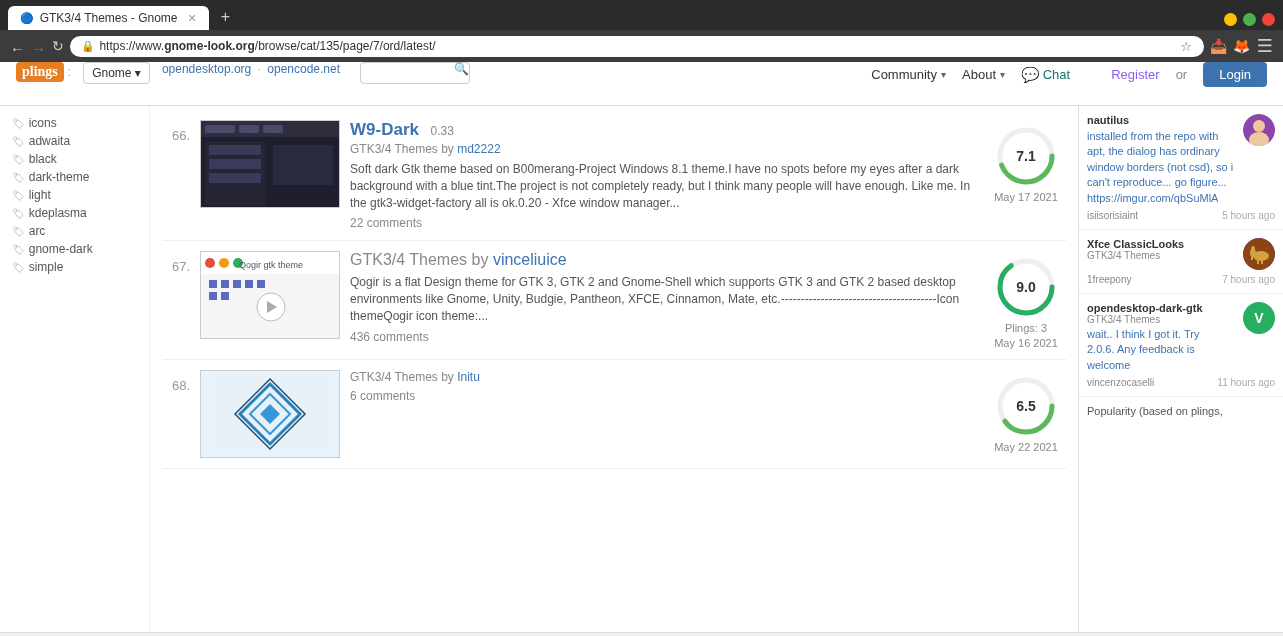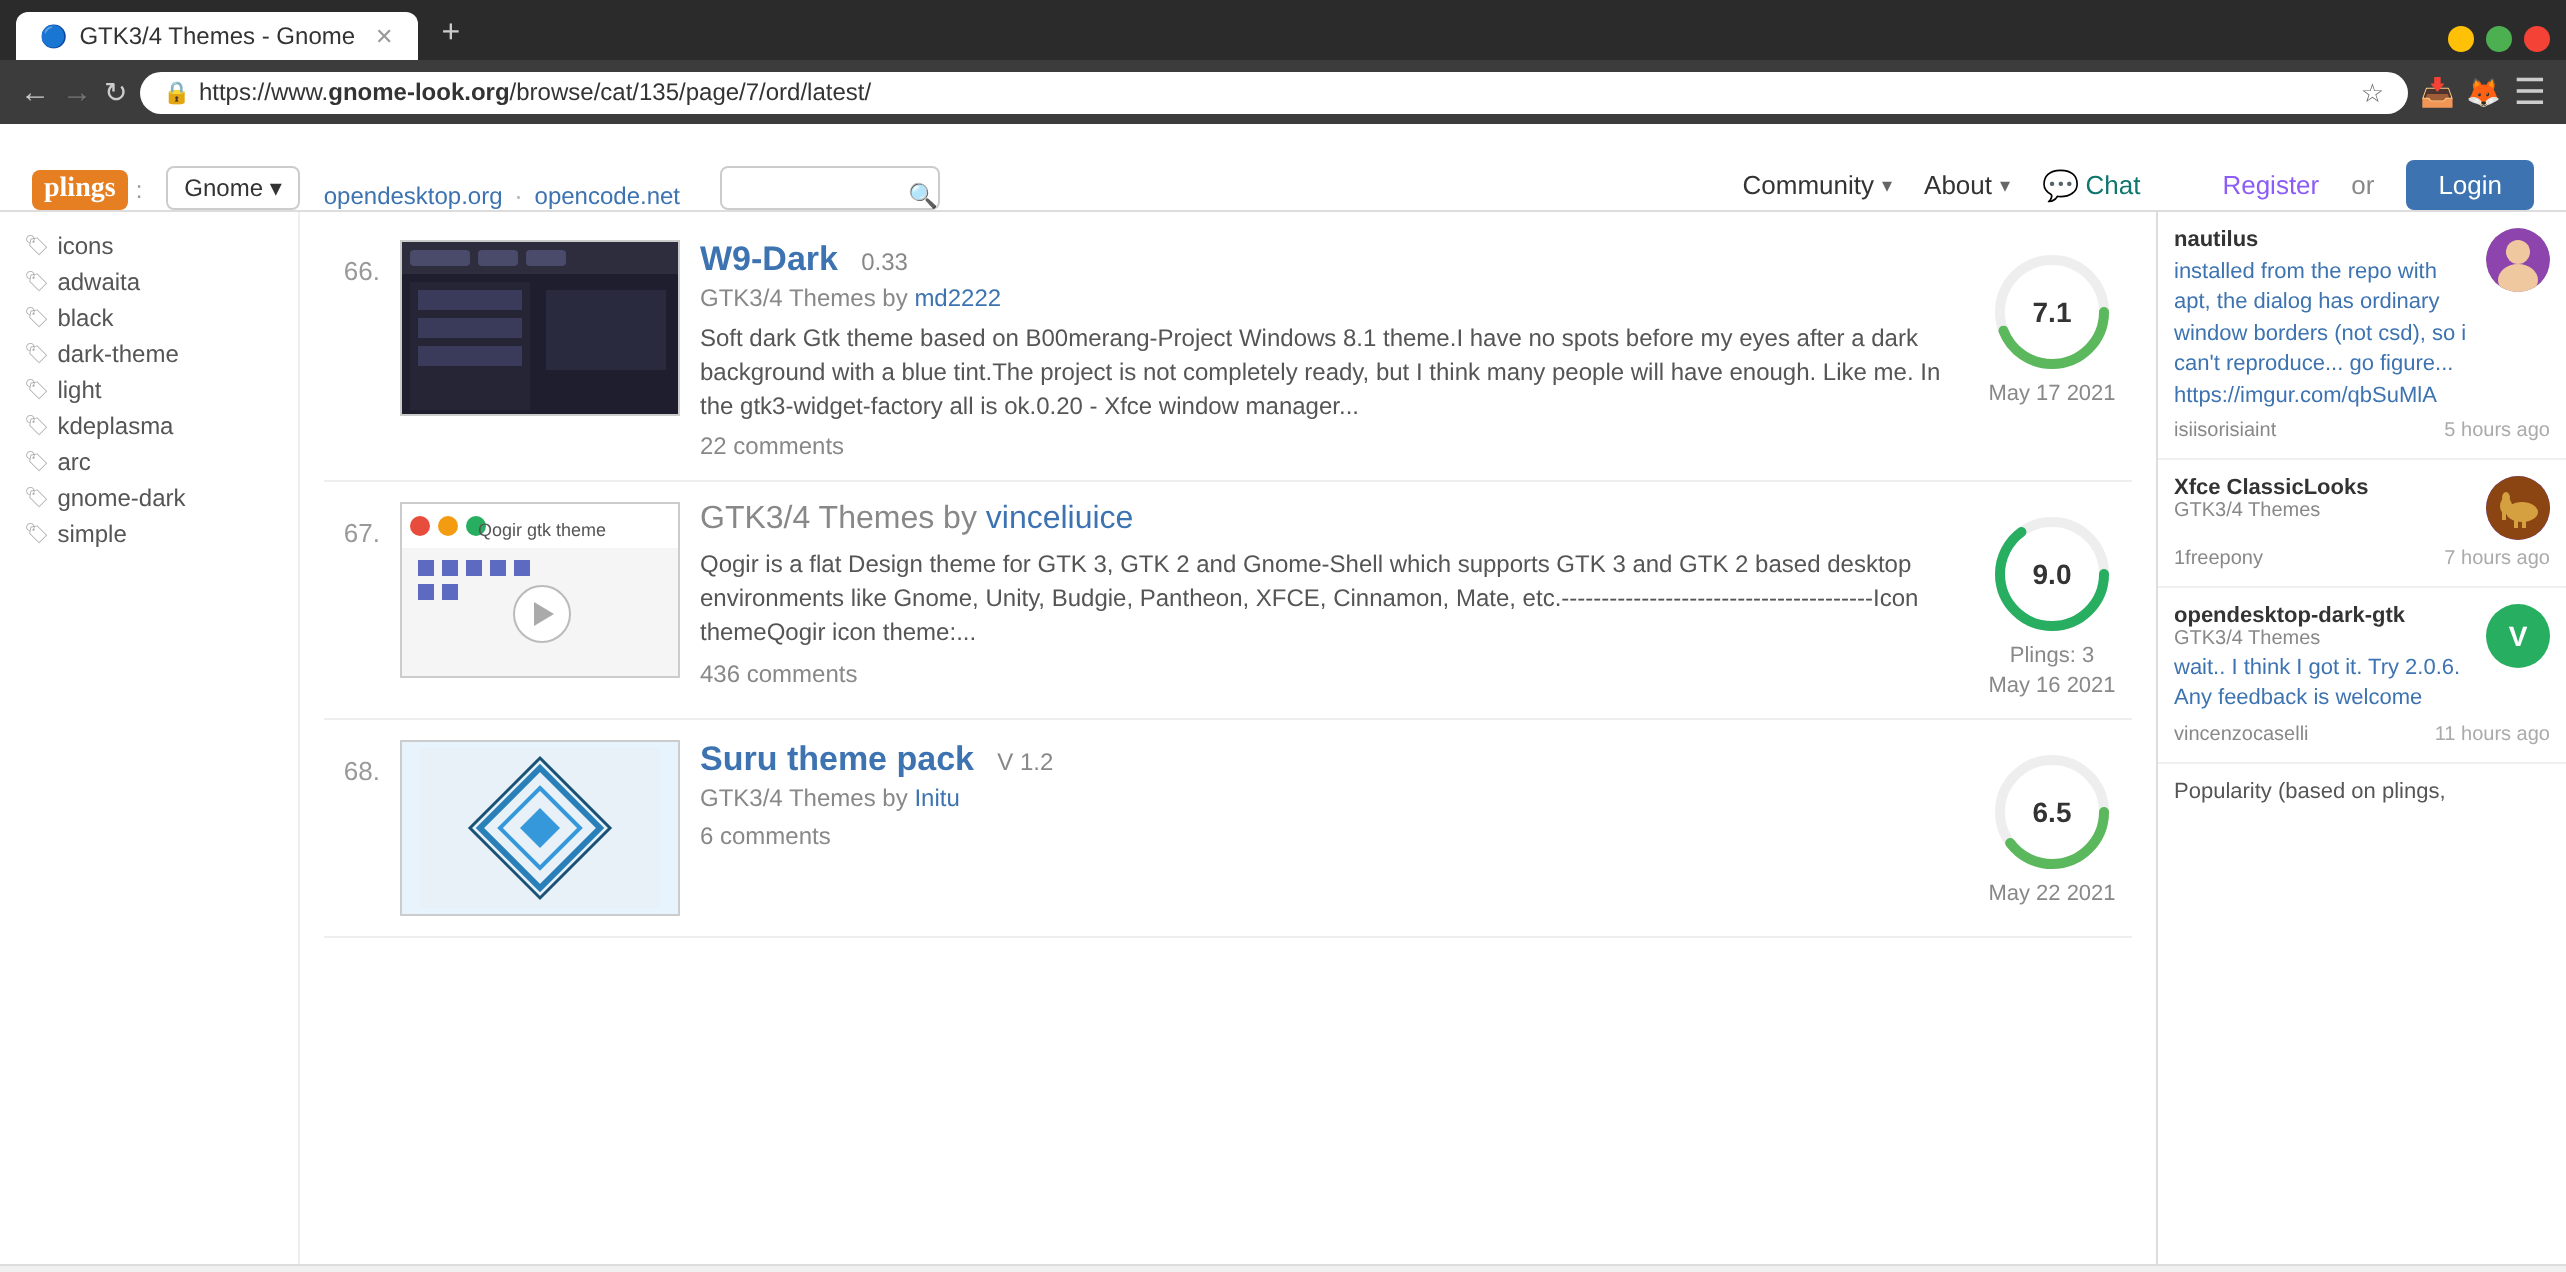--- a/index.html
+++ b/index.html
@@ -34,21 +34,21 @@
         https://www.<strong>gnome-look.org</strong>/browse/cat/135/page/7/ord/latest/
       </span>
       <span style="color:#666; font-size:13px; cursor:pointer;">☆</span>
     </div>
     <span style="color:#ccc; font-size:14px; cursor:pointer;">📥</span>
     <span style="color:#ccc; font-size:14px; cursor:pointer;">🦊</span>
     <span style="color:#ccc; font-size:18px; cursor:pointer;">☰</span>
   </div>
 </div>
 
-<div style="background:#fff; border-bottom:1px solid #ddd; padding:0 16px; display:flex; align-items:flex-end; gap:12px; height:44px;">
+<div style="background:#fff; border-bottom:1px solid #ddd; padding:0 16px; display:flex; align-items:flex-start; gap:12px; height:44px;">
   <div style="display:flex; align-items:center; gap:4px;">
     <span style="background:#e67e22; color:#fff; padding:2px 6px; border-radius:4px; font-weight:bold; font-size:14px; font-family:'Georgia',serif;">plings</span>
     <span style="color:#999; font-size:12px;">:</span>
   </div>
   <button style="background:none; border:1px solid #ccc; border-radius:4px; padding:3px 8px; font-size:12px; cursor:pointer; color:#333;">Gnome ▾</button>
   <div style="font-size:12px; color:#aaa; display:flex; gap:6px; align-items:center;">
     <span style="color:#3d73b0; cursor:pointer;">opendesktop.org</span>
     <span style="color:#aaa;">·</span>
     <span style="color:#3d73b0; cursor:pointer;">opencode.net</span>
   </div>
@@ -205,24 +205,20 @@
           <rect width="120" height="80" fill="#e8f0f8"></rect>
 
           <polygon points="60,10 90,40 60,70 30,40" fill="none" stroke="#2980b9" stroke-width="3"></polygon>
           <polygon points="60,20 80,40 60,60 40,40" fill="none" stroke="#3498db" stroke-width="2"></polygon>
           <polygon points="60,30 70,40 60,50 50,40" fill="#3498db"></polygon>
 
           <polygon points="60,5 95,40 60,75 25,40" fill="none" stroke="#1a5276" stroke-width="1.5"></polygon>
         </svg>
       </div>
       <div style="flex:1;">
-        <div style="margin-bottom:2px;">
-          <span style="font-size:17px; font-weight:bold; color:#3d73b0; cursor:pointer;">Suru theme pack</span>
-          <span style="font-size:12px; color:#888; margin-left:8px;">V 1.2</span>
-        </div>
         <div style="font-size:12px; color:#888; margin-bottom:5px;">
           <span>GTK3/4 Themes</span>
           <span> by </span>
           <span style="color:#3d73b0; cursor:pointer;">Initu</span>
         </div>
         <div style="font-size:12px; color:#888; margin-top:5px; cursor:pointer;">6 comments</div>
       </div>
       <div style="width:80px; flex-shrink:0; display:flex; flex-direction:column; align-items:center; gap:3px; margin-top:4px;">
         <div style="position:relative; width:64px; height:64px;">
           <svg width="64" height="64" viewBox="0 0 64 64">
@@ -279,21 +275,21 @@
           </svg>
         </div>
       </div>
       <div style="display:flex; justify-content:space-between; align-items:center; margin-top:4px;">
         <span style="font-size:10px; color:#888; cursor:pointer;">1freepony</span>
         <span style="font-size:10px; color:#aaa;">7 hours ago</span>
       </div>
     </div>
 
     <div style="padding:8px; border-bottom:1px solid #f0f0f0;">
-      <div style="display:flex; align-items:flex-start; gap:1px;">
+      <div style="display:flex; align-items:flex-start; gap:16px;">
         <div style="flex:1;">
           <div style="font-size:11px; font-weight:bold; color:#333; cursor:pointer;">opendesktop-dark-gtk</div>
           <div style="font-size:10px; color:#888; margin-bottom:2px;">GTK3/4 Themes</div>
           <div style="font-size:11px; color:#3d73b0; line-height:1.4;">wait.. I think I got it. Try 2.0.6. Any feedback is welcome</div>
         </div>
         <div style="width:32px; height:32px; flex-shrink:0; border-radius:50%; background:#27ae60; display:flex; align-items:center; justify-content:center; font-weight:bold; font-size:14px; color:#fff;">
           <span>V</span>
         </div>
       </div>
       <div style="display:flex; justify-content:space-between; align-items:center; margin-top:4px;">

